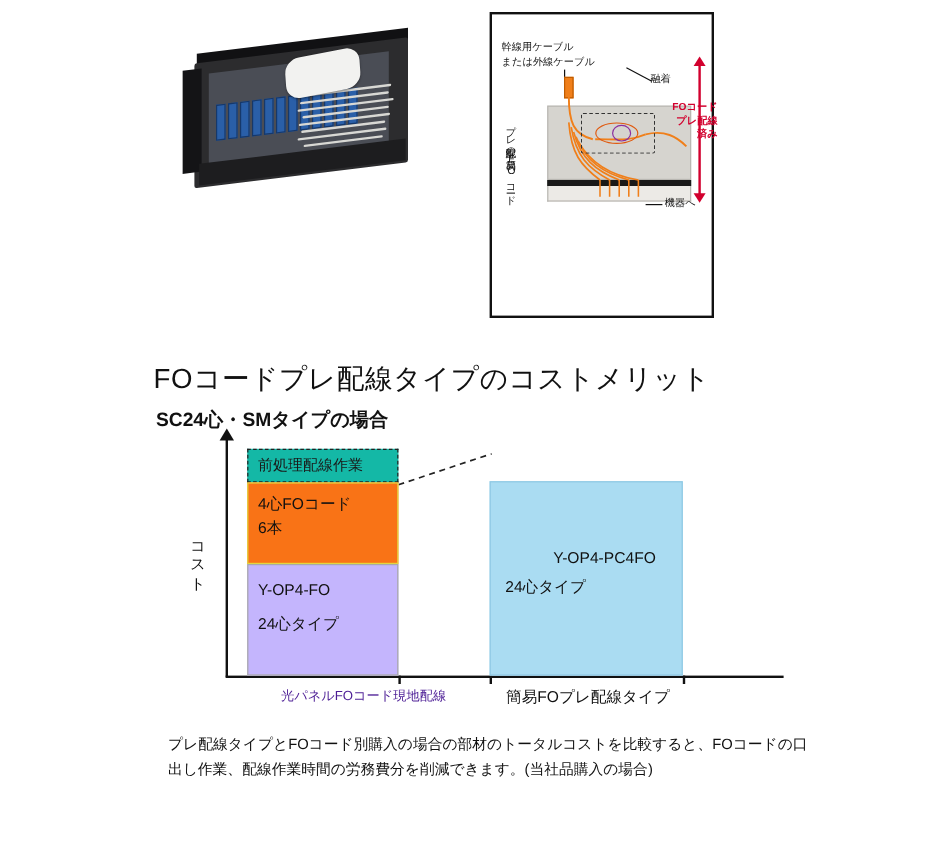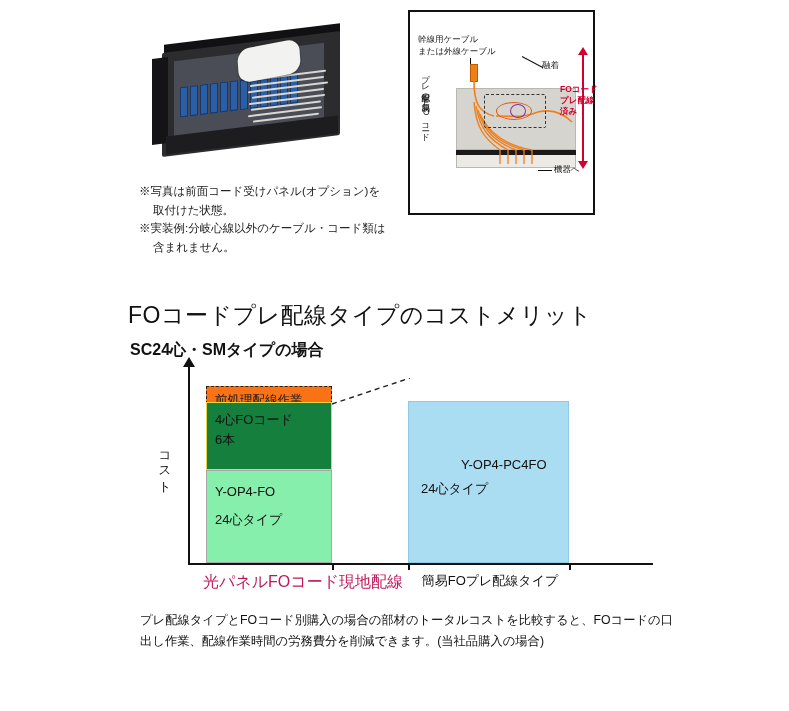--- a/index.html
+++ b/index.html
@@ -73,22 +73,22 @@
   #photo-notes {
     position: absolute; left: 139px; top: 182px; width: 280px;
     font-size: 11.5px; line-height: 1.62; color: #1a1a1a;
   }
   #photo-notes .note { display: block; }
   #photo-notes .note .ind { display: block; padding-left: 14px; }
 
   
   #diagram-box {
     position: absolute; left: 408px; top: 10px;
-    width: 187px; height: 205px;
-    border: 2px solid #111; background: #fff;
+    width: 187px; height: 255px;
+    border: 2px solid #111; background: #fff; text-align: right;
   }
   #diag-inner { position: absolute; inset: 0; }
   .dg-label { position: absolute; font-size: 8.5px; line-height: 1.32; color: #111; }
   .dg-label.vert {
     writing-mode: vertical-rl; text-orientation: upright;
     letter-spacing: 0px;
   }
   .dg-gray {
     position: absolute; left: 46px; top: 76px; width: 120px; height: 62px;
     background: #d6d4cf; border: 1px solid #b9b7b2;
@@ -160,45 +160,45 @@
     position: absolute; left: 60px; top: 197px; width: 465px; height: 1.5px; background: #111;
   }
   #y-axis-label {
     position: absolute; left: 28px; top: 78px;
     font-size: 12.5px; color: #111;
     writing-mode: vertical-rl; text-orientation: upright;
   }
 
   .bar { position: absolute; }
   #bar-dashed {
-    left: 78px; top: 20px; width: 126px; height: 28px;
-    border: 1.5px dashed #222; background: #f97316;
+    left: 78px; top: 8px; width: 126px; height: 28px;
+    border: 1.5px dashed #222; background: #14b8a6;
   }
   #bar-dashed .bar-lbl { position: absolute; left: 8px; top: 5px; font-size: 12.5px; }
   #bar-yellow {
     left: 78px; top: 36px; width: 126px; height: 68px;
-    background: #15803d; border: 1px solid #e3d640;
+    background: #f97316; border: 1px solid #e3d640;
   }
   #bar-gray {
     left: 78px; top: 104px; width: 126px; height: 93px;
-    background: #86efac; border: 1px solid #a8a8a8;
+    background: #c4b5fd; border: 1px solid #a8a8a8;
   }
   #bar-blue {
     left: 280px; top: 35px; width: 161px; height: 162px;
     background: #aadcf2; border: 1px solid #8fc9e4;
   }
   .bar-text { position: absolute; font-size: 13px; line-height: 1.45; color: #111; }
   #connector {
     position: absolute; left: 204px; top: 12px; width: 78px; height: 28px;
   }
   .tick { position: absolute; width: 1.5px; height: 7px; background: #111; top: 197px; }
 
   #xlabel-left {
     position: absolute; left: 70px; top: 206px; width: 210px;
-    text-align: center; font-size: 16px; color: #be185d;
+    text-align: center; font-size: 11px; color: #4c1d95;
   }
   #xlabel-right {
     position: absolute; left: 272px; top: 206px; width: 180px;
     text-align: center; font-size: 13px; color: #111;
   }
 
   
   #body-text {
     position: absolute; left: 128px; top: 598px; width: 560px;
     font-size: 12.3px; line-height: 1.72; color: #111;
@@ -236,30 +236,20 @@
       <i style="left:4px;top:22px;width:72px;"></i>
       <i style="left:1px;top:28px;width:76px;"></i>
       <i style="left:3px;top:34px;width:70px;"></i>
       <i style="left:0px;top:40px;width:74px;"></i>
       <i style="left:5px;top:46px;width:66px;"></i>
     </div>
     <div class="ph-white"></div>
     <div class="ph-shelf"></div>
   </div>
 
-  <div id="photo-notes">
-    <span class="note">
-      <span>※写真は前面コード受けパネル(オプション)を</span>
-      <span class="ind">取付けた状態。</span>
-    </span>
-    <span class="note">
-      <span>※実装例:分岐心線以外のケーブル・コード類は</span>
-      <span class="ind">含まれません。</span>
-    </span>
-  </div>
 
   <div id="diagram-box">
     <div id="diag-inner">
 
       <div class="dg-label" style="left:8px; top:22px;">幹線用ケーブル</div>
       <div class="dg-label" style="left:8px; top:34px;">または外線ケーブル</div>
 
       <div class="dg-label" style="left:132px; top:48px;">融着</div>
 
       <div class="dg-label vert" style="left:10px; top:56px; height:98px;">プレ配線の簡易FOコード</div>

